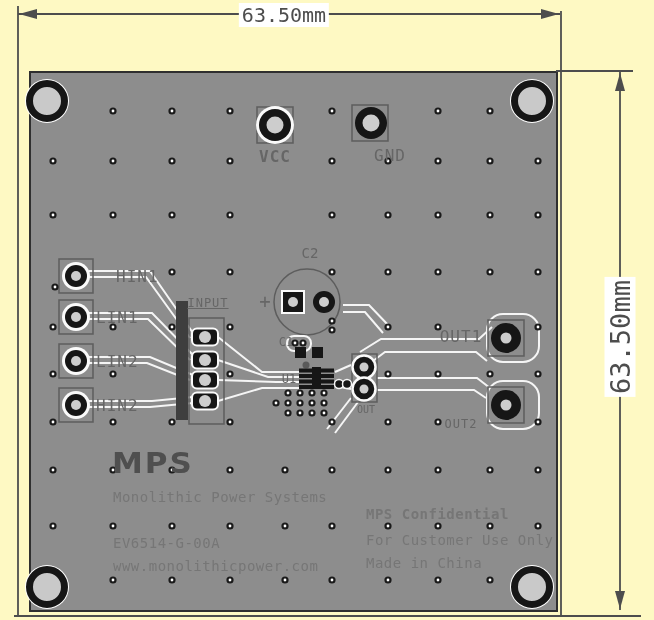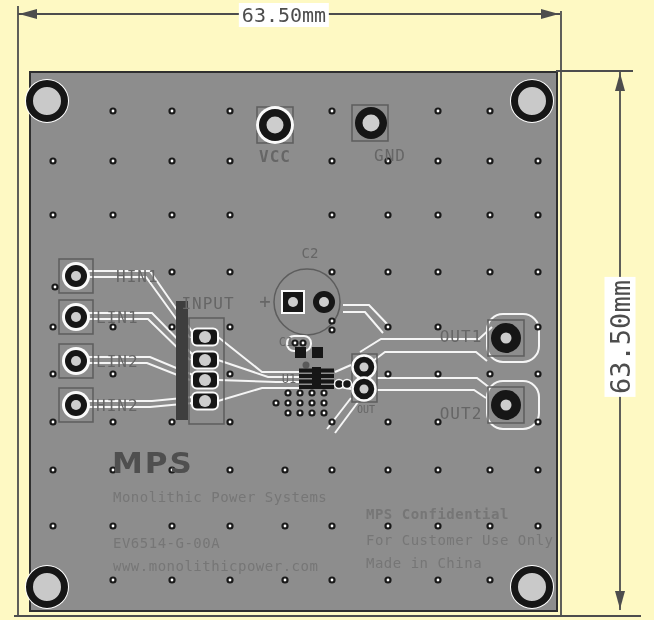--- a/index.html
+++ b/index.html
@@ -11,24 +11,24 @@
   .pin{transform:translateY(-50%);letter-spacing:1px;font-size:16px;}
   .dim{color:#4d4d4d;background:#ffffff;padding:0 3px;}
   .dim-top{left:284px;top:15px;font-size:20px;}
   .dim-right{left:620px;top:337px;font-size:27px;transform:translate(-50%,-50%) rotate(-90deg);}
   .lbl-vcc{left:275px;top:156px;font-size:16px;letter-spacing:1px;font-weight:bold;}
   .lbl-gnd{left:390px;top:155px;font-size:16px;letter-spacing:1px;}
   .lbl-c2{left:310px;top:253px;font-size:14px;}
   .lbl-plus{left:265px;top:301px;font-size:19px;}
   .lbl-c1{left:286px;top:342px;font-size:12px;}
   .lbl-u1{left:289px;top:379px;font-size:12px;}
-  .lbl-input{left:208px;top:303px;font-size:16px;letter-spacing:1px;}
+  .lbl-input{left:208px;top:303px;font-size:12px;letter-spacing:1px;text-decoration:underline;}
   .lbl-out{left:366px;top:409px;font-size:10px;}
   .lbl-out1{left:461px;top:336px;font-size:16px;letter-spacing:1px;text-align:right;}
-  .lbl-out2{left:461px;top:413px;font-size:16px;letter-spacing:1px;}
+  .lbl-out2{left:461px;top:424px;font-size:12px;letter-spacing:1px;}
   .lbl-hin1{left:96px;top:276px;margin-left:20px;}
   .lbl-lin1{left:96px;top:317px;}
   .lbl-lin2{left:96px;top:361px;}
   .lbl-hin2{left:96px;top:405px;}
   .logo{position:absolute;left:112px;top:447px;font-family:"DejaVu Sans","Liberation Sans",sans-serif;
         font-weight:bold;font-size:31px;color:#4f4f4f;letter-spacing:2px;transform:scaleY(.9);transform-origin:left top;}
   .silk{position:absolute;color:#767676;font-size:14px;letter-spacing:.5px;white-space:nowrap;}
   .txt-company{left:113px;top:489px;}
   .txt-board{left:113px;top:512px;}
   .txt-rev{left:113px;top:535px;}

